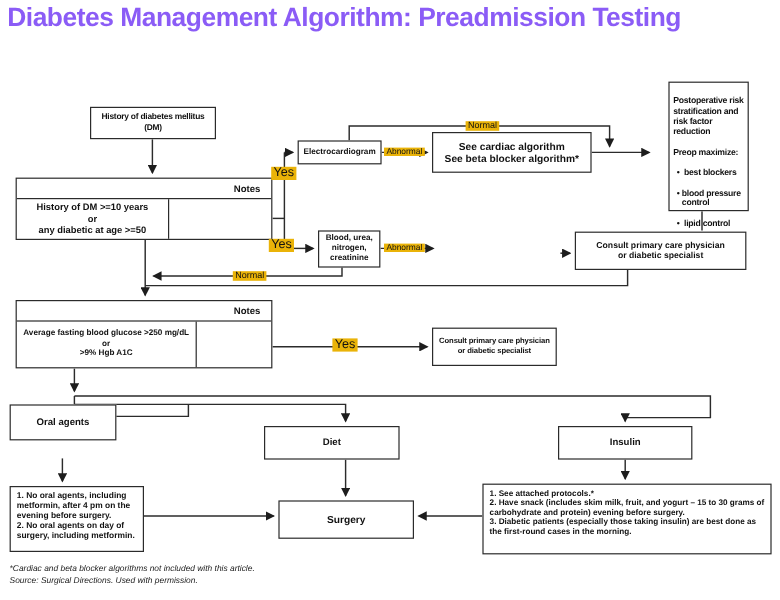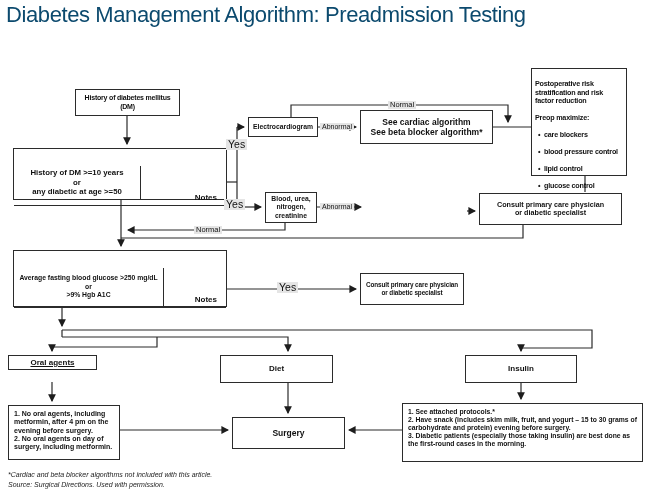--- a/index.html
+++ b/index.html
@@ -12,23 +12,23 @@
     width:650px;
     height:500px;
     background:#ffffff;
     overflow:hidden;
     color:#111;
   }
   #page-title{
     position:absolute;
     left:6px; top:2px;
     font-size:22px;
-    font-weight:normal;
+    font-weight:bold;
     letter-spacing:-0.4px;
-    color:#0c4a6e;
+    color:#8b5cf6;
     white-space:nowrap;
   }
   #subtitle-box{
     position:absolute;
     left:172px; top:35px;
     width:286px; height:22px;
     border:1.4px solid #2b2b2b;
     display:flex; align-items:center; justify-content:center;
     font-size:11px; font-weight:bold;
     box-sizing:border-box;
@@ -59,37 +59,36 @@
     z-index:2;
   }
   .notes-header{
     height:17px;
     border-bottom:1.3px solid #2b2b2b;
     box-sizing:border-box;
     font-weight:bold;
     font-size:8px;
     text-align:right;
     padding:4px 9px 0 0;
-    margin-top:40px;
   }
   .notes-cell{
     position:absolute;
     left:0; top:17px; bottom:0;
     border-right:1.3px solid #2b2b2b;
     box-sizing:border-box;
     display:flex; align-items:center; justify-content:center;
     text-align:center;
     font-weight:bold;
     white-space:pre-line;
     line-height:1.25;
   }
   .lbl{
     position:absolute;
     z-index:3;
-    background:#e5e5e5;
+    background:#eab308;
     line-height:1;
     padding:0 2px;
     color:#111;
     white-space:nowrap;
   }
   .bul{ display:flex; }
   .bul .dot{ width:9px; padding-left:3px; box-sizing:border-box; }
   #footnote{
     position:absolute;
     left:8px; top:470px;
@@ -168,25 +167,25 @@
     <div class="notes-cell" style="width:127px;font-size:7.8px;">History of DM &gt;=10 years
 or
 any diabetic at age &gt;=50</div>
   </div>
 
   <div class="box" style="left:248px;top:117px;width:70px;height:20px;font-size:6.8px;">Electrocardiogram</div>
 
   <div class="box" style="left:360px;top:110px;width:133px;height:34px;font-size:8.5px;">See cardiac algorithm
 See beta blocker algorithm*</div>
 
-  <div class="box left" style="left:531px;top:68px;width:96px;height:108px;font-size:7.2px;letter-spacing:-0.2px;padding:3px;">
+  <div class="box left" style="left:557px;top:68px;width:67px;height:108px;font-size:7.2px;letter-spacing:-0.2px;padding:3px;">
     <div>
       <div>Postoperative risk stratification and risk factor reduction</div>
       <div>Preop maximize:</div>
-      <div class="bul"><span class="dot">•</span><span>care blockers</span></div>
+      <div class="bul"><span class="dot">•</span><span>best blockers</span></div>
       <div class="bul"><span class="dot">•</span><span>blood pressure control</span></div>
       <div class="bul"><span class="dot">•</span><span>lipid control</span></div>
       <div class="bul"><span class="dot">•</span><span>glucose control</span></div>
     </div>
   </div>
 
   <div class="box" style="left:265px;top:192px;width:52px;height:31px;font-size:6.8px;">Blood, urea,
 nitrogen,
 creatinine</div>
 
@@ -197,21 +196,21 @@
   <div class="notes-outer" style="left:13px;top:250px;width:214px;height:57px;">
     <div class="notes-header">Notes</div>
     <div class="notes-cell" style="width:150px;font-size:6.8px;">Average fasting blood glucose &gt;250 mg/dL
 or
 &gt;9% Hgb A1C</div>
   </div>
 
   <div class="box" style="left:360px;top:273px;width:104px;height:32px;font-size:6.4px;letter-spacing:-0.1px;">Consult primary care physician
 or diabetic specialist</div>
 
-  <div class="box" style="left:8px;top:355px;width:89px;height:15px;font-size:8px;text-decoration:underline;">Oral agents</div>
+  <div class="box" style="left:8px;top:337px;width:89px;height:30px;font-size:8px;">Oral agents</div>
 
   <div class="box" style="left:220px;top:355px;width:113px;height:28px;font-size:8px;">Diet</div>
 
   <div class="box" style="left:465px;top:355px;width:112px;height:28px;font-size:8px;">Insulin</div>
 
   <div class="box left" style="left:8px;top:405px;width:112px;height:55px;font-size:7px;padding:4px 5px;">1. No oral agents, including metformin, after 4 pm on the evening before surgery.
 2. No oral agents on day of surgery, including metformin.</div>
 
   <div class="box" style="left:232px;top:417px;width:113px;height:32px;font-size:8.5px;">Surgery</div>
 

